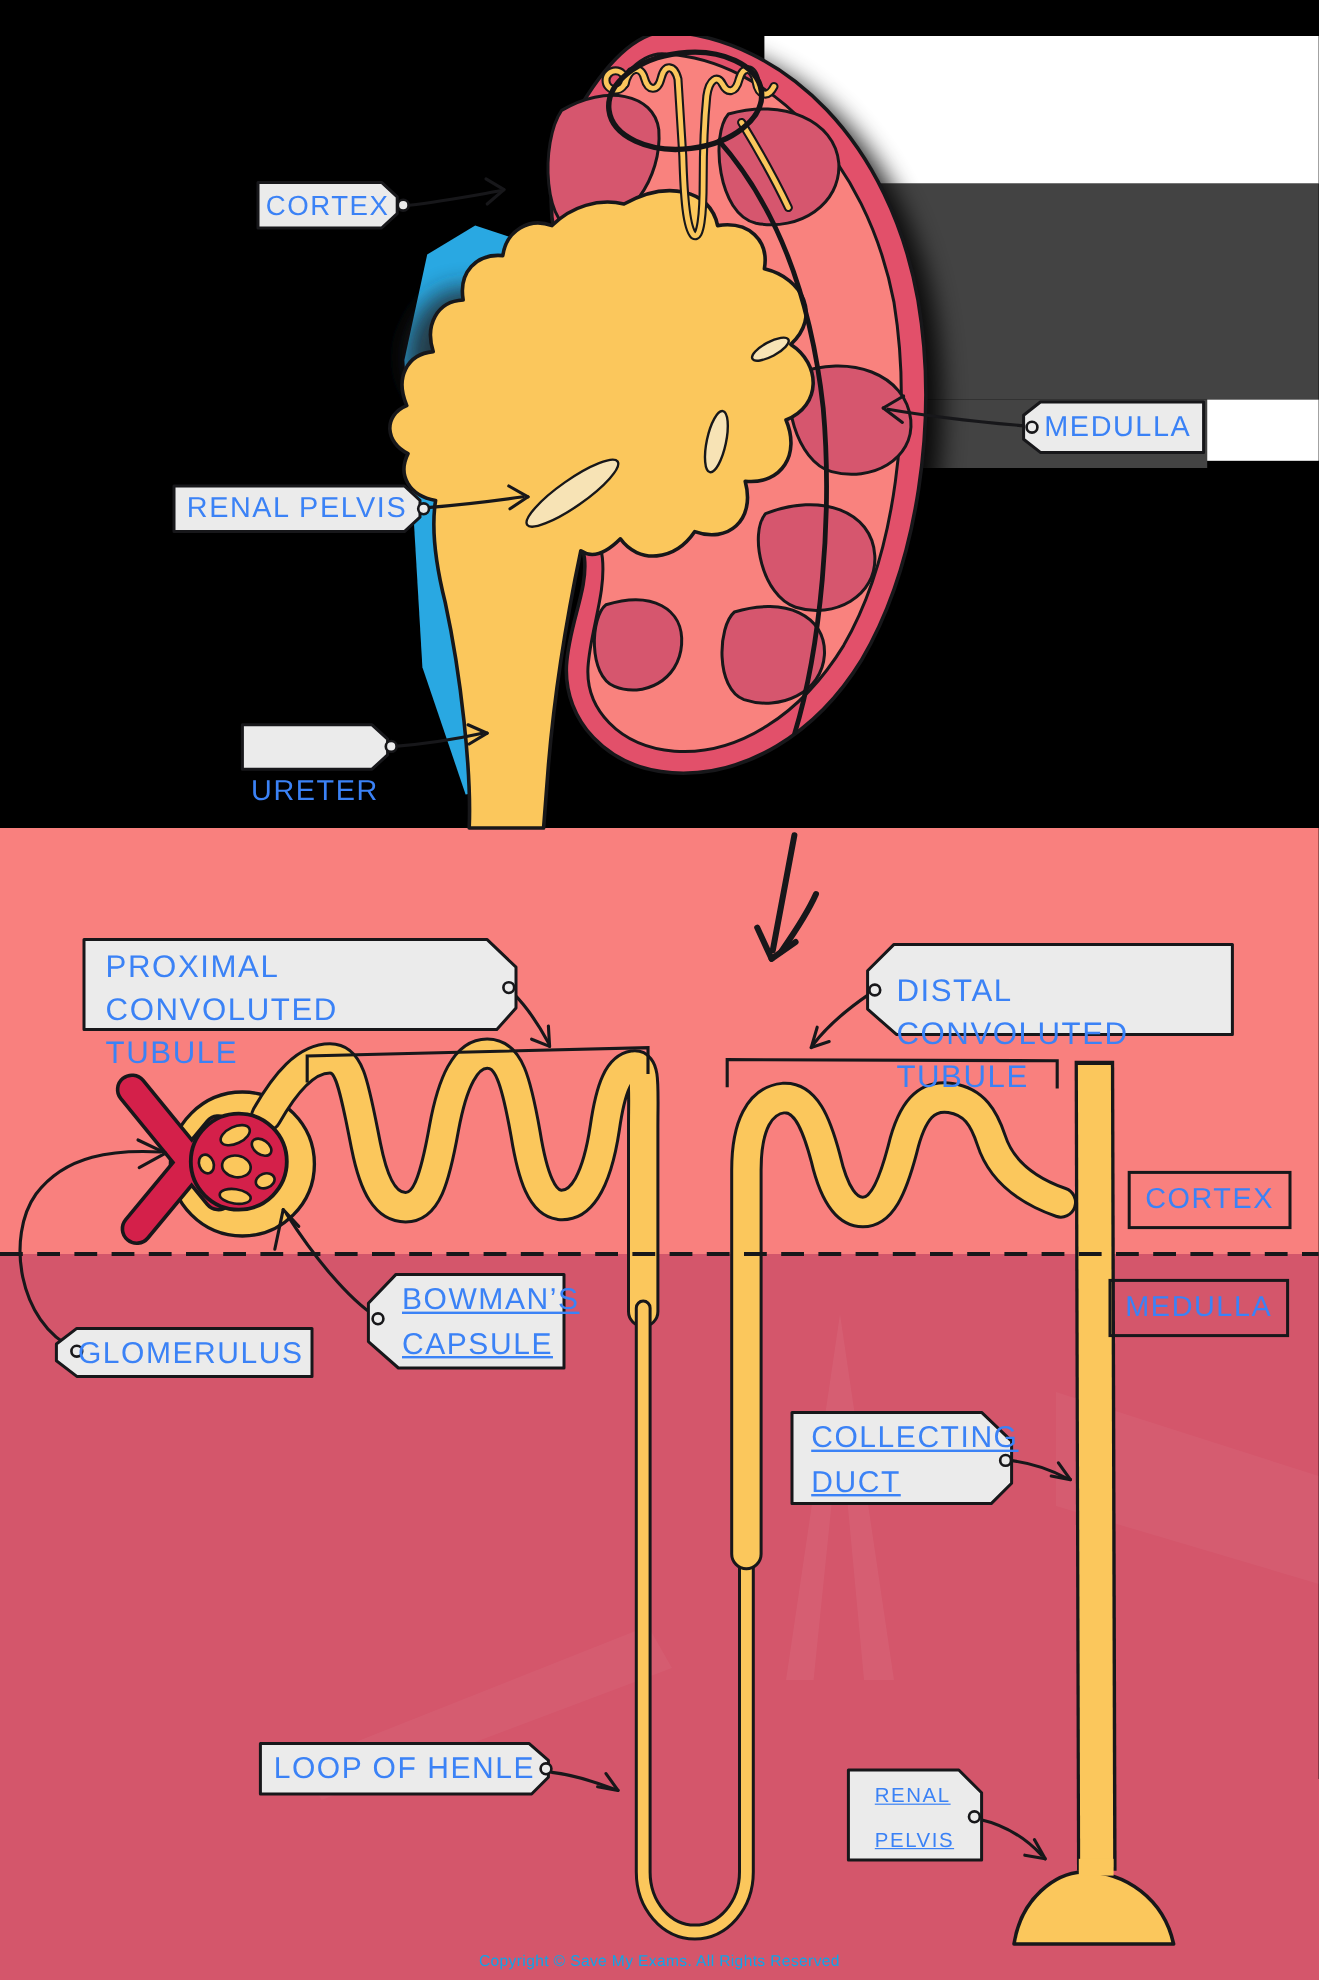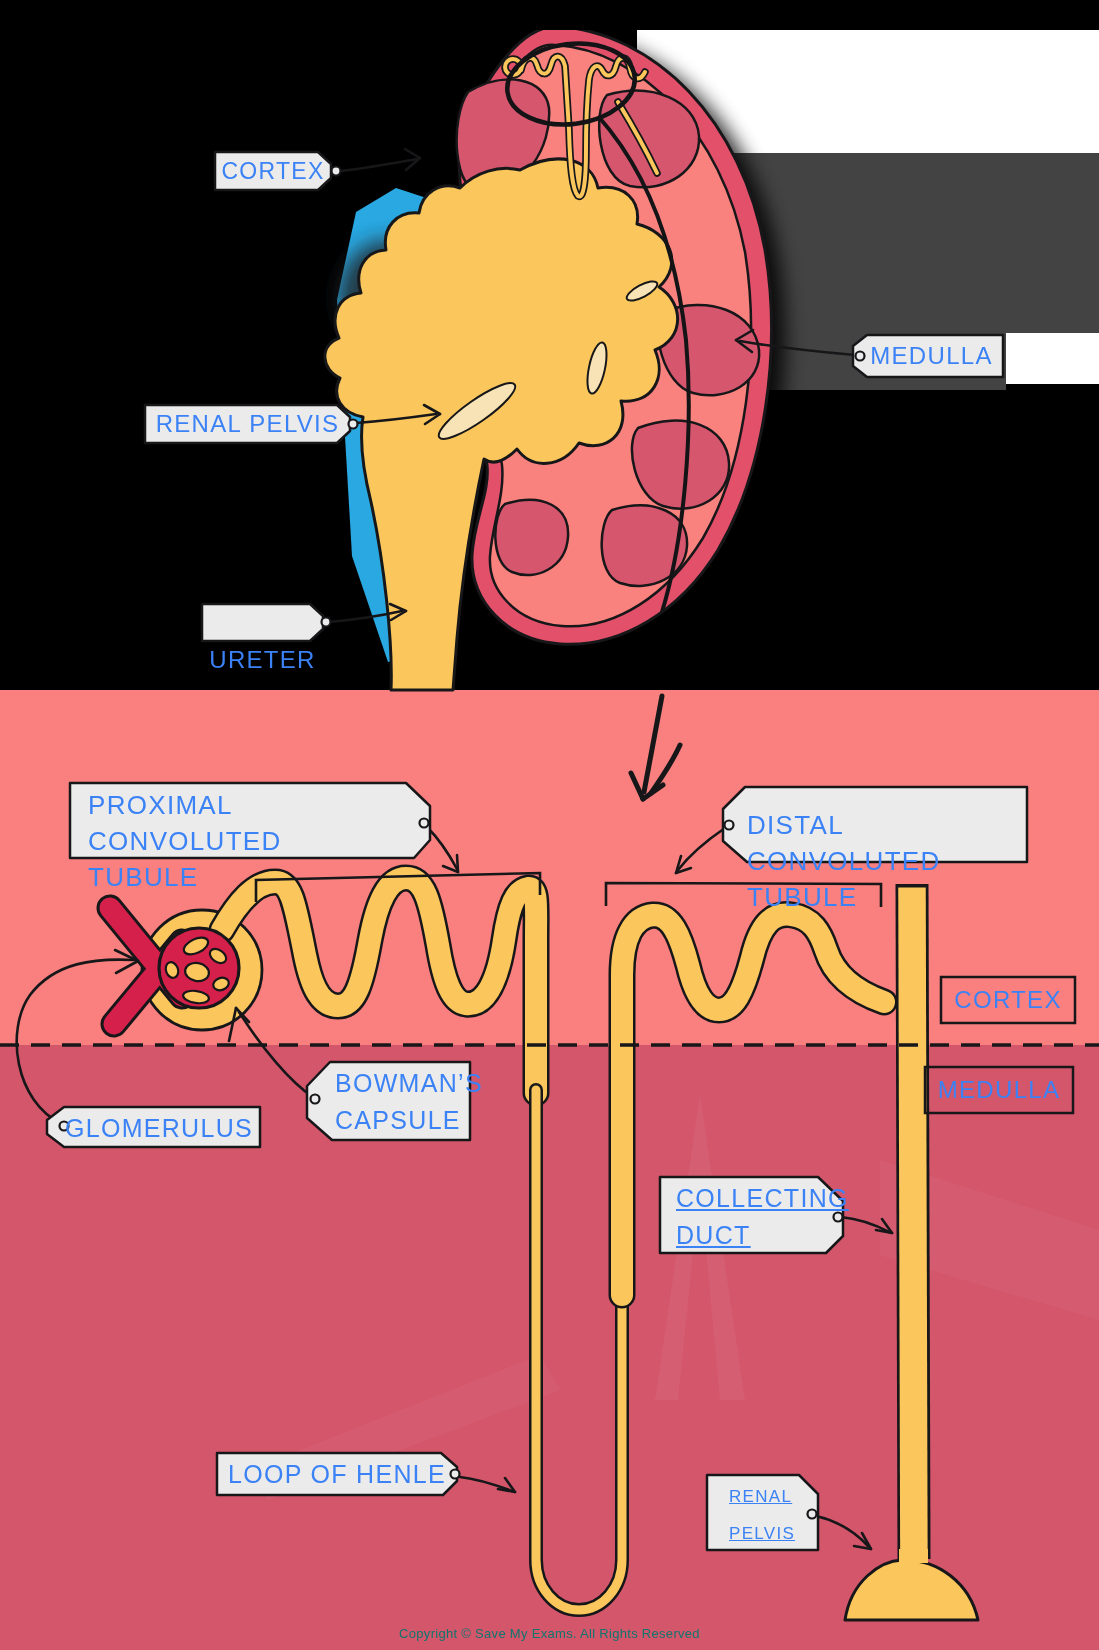--- a/index.html
+++ b/index.html
@@ -3,21 +3,21 @@
 <meta charset="utf-8">
 <style>
   html,body{margin:0;padding:0;background:#000;}
   .stage{position:relative;width:1099px;height:1650px;overflow:hidden;
          font-family:"Liberation Sans","DejaVu Sans",sans-serif;}
   .stage svg{position:absolute;left:0;top:0;}
   .tag{position:absolute;color:#3b82f6;letter-spacing:1.3px;white-space:pre-line;}
   .tagc{display:flex;align-items:center;justify-content:center;text-align:center;}
   .tagl{display:block;}
   .copyright{position:absolute;left:0;top:1626px;width:1099px;text-align:center;
-             font-size:13px;letter-spacing:.3px;color:#0f766e;}
+             font-size:13px;letter-spacing:.3px;color:#0ea5e9;}
 </style>
 </head>
 <body>
 
 <div class="stage">
 
 <svg width="1099" height="1650" viewBox="0 0 1099 1650">
   <defs>
     <filter id="b8" x="-60%" y="-60%" width="220%" height="220%">
           <feGaussianBlur stdDeviation="8"></feGaussianBlur>
@@ -274,21 +274,21 @@
 <div class="tag tagc" style="left:860px;top:335px;width:143px;height:42px;font-size:24px;">MEDULLA</div>
 <div class="tag tagc" style="left:145px;top:405px;width:205px;height:38px;font-size:24px;">RENAL PELVIS</div>
 <div class="tag tagc" style="left:202px;top:604px;width:121px;height:37px;font-size:24px;margin-top:37px;">URETER</div>
 <div class="tag tagl" style="left:70px;top:783px;width:360px;height:75px;font-size:26px;line-height:36px;padding:4px 0 0 18px;box-sizing:border-box;">PROXIMAL CONVOLUTED
 TUBULE</div>
 <div class="tag tagl" style="left:723px;top:787px;width:304px;height:75px;font-size:26px;line-height:36px;padding:20px 0 0 24px;box-sizing:border-box;">DISTAL CONVOLUTED
 TUBULE</div>
 <div class="tag tagc" style="left:941px;top:977px;width:134px;height:46px;font-size:24px;">CORTEX</div>
 <div class="tag tagc" style="left:925px;top:1067px;width:148px;height:46px;font-size:24px;">MEDULLA</div>
 <div class="tag tagc" style="left:58px;top:1108px;width:202px;height:40px;font-size:25px;">GLOMERULUS</div>
-<div class="tag tagl" style="left:307px;top:1062px;width:163px;height:78px;font-size:25px;line-height:37px;padding:3px 0 0 28px;box-sizing:border-box;">BOWMAN’S
+<div class="tag tagl" style="left:307px;top:1062px;width:163px;height:78px;font-size:25px;line-height:37px;padding:3px 0 0 28px;box-sizing:border-box;text-decoration:underline;">BOWMAN’S
 CAPSULE</div>
 <div class="tag tagl" style="left:660px;top:1177px;width:183px;height:76px;font-size:25px;line-height:37px;padding:3px 0 0 16px;box-sizing:border-box;text-decoration:underline;">COLLECTING
 DUCT</div>
 <div class="tag tagc" style="left:217px;top:1453px;width:240px;height:42px;font-size:25px;border-radius:10px;">LOOP OF HENLE</div>
 <div class="tag tagl" style="left:707px;top:1475px;width:111px;height:75px;font-size:17px;line-height:37px;padding:3px 0 0 22px;box-sizing:border-box;text-decoration:underline;">RENAL
 PELVIS</div>
 
 <div class="copyright">Copyright © Save My Exams. All Rights Reserved</div>
 
 </div>

